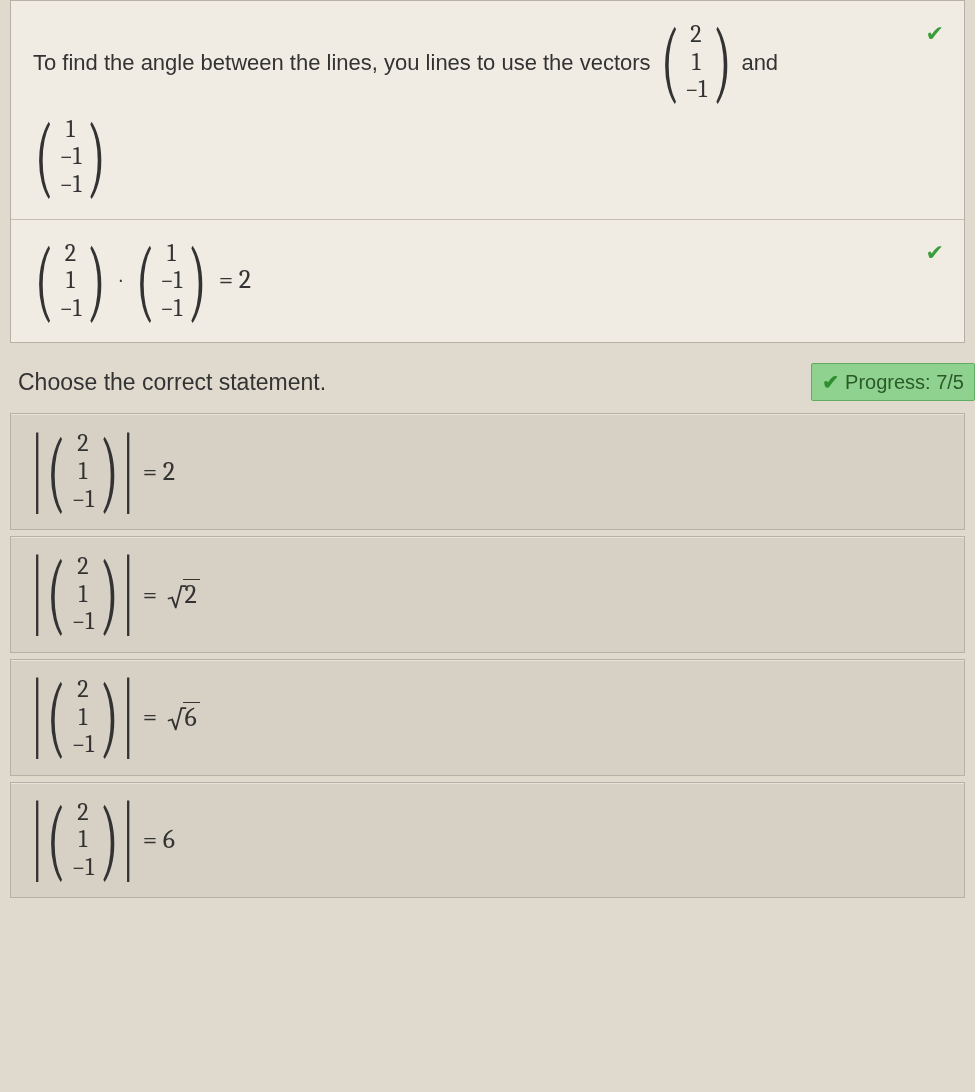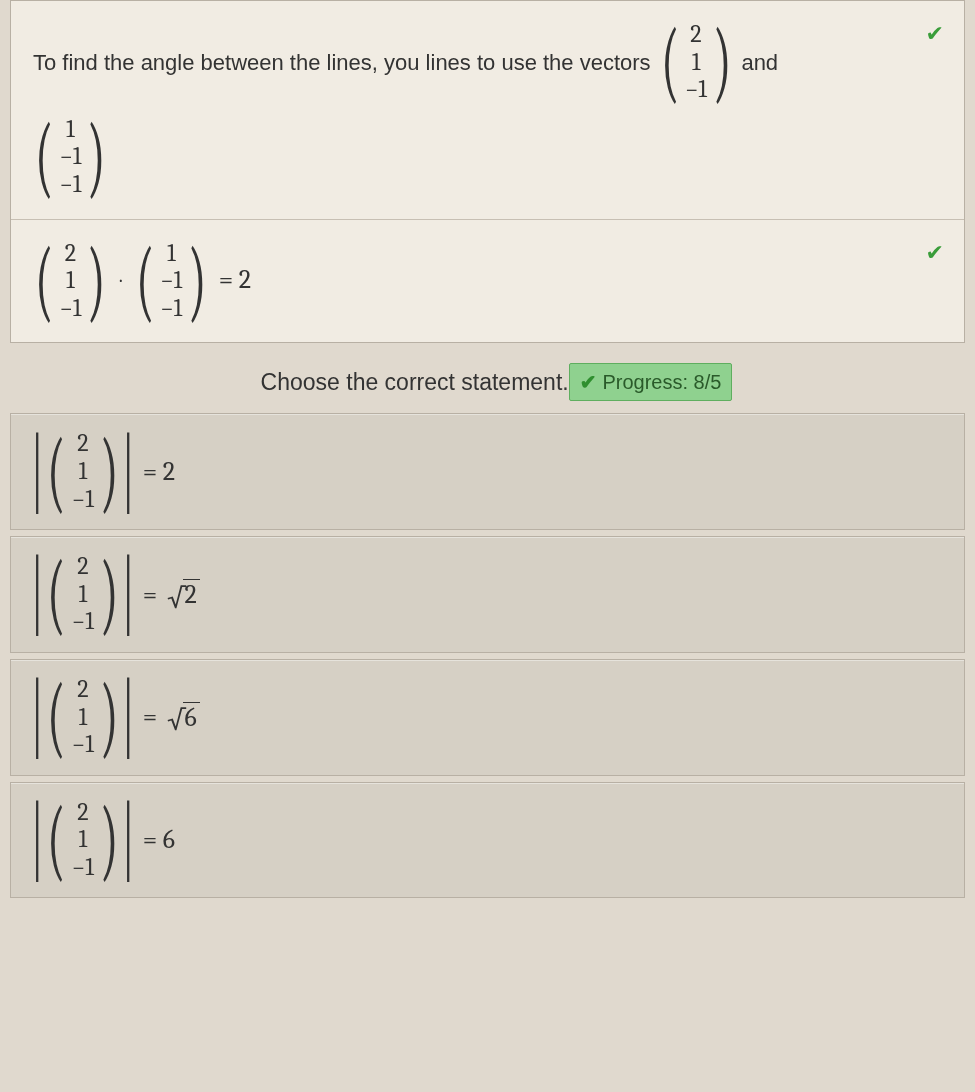--- a/index.html
+++ b/index.html
@@ -27,21 +27,21 @@
   .check-icon {
     position: absolute;
     top: 16px;
     right: 20px;
     color: #3a9d3a;
     font-size: 22px;
   }
   .prompt-row {
     display: flex;
     align-items: center;
-    justify-content: center;
+    justify-content: space-between;
     margin: 20px 0 12px 18px;
     font-size: 23px;
   }
   .progress-badge {
     background: #8fd18f;
     border: 1px solid #5fae5f;
     color: #2a5a2a;
     padding: 6px 10px;
     font-size: 20px;
     display: inline-flex;
@@ -171,21 +171,21 @@
       </span>
       <span class="eq">= 2</span>
     </span>
   </div>
 </div>
 
 <div class="prompt-row">
   <span>Choose the correct statement.</span>
   <span class="progress-badge">
     <span class="tick">✔</span>
-    <span>Progress: 8/5</span>
+    <span>Progress: 7/5</span>
   </span>
 </div>
 
 <div class="options">
 
   <div class="option">
     <span class="math">
       <span class="norm-bar">|</span>
       <span class="paren-wrap">
         <span class="paren">(</span>

